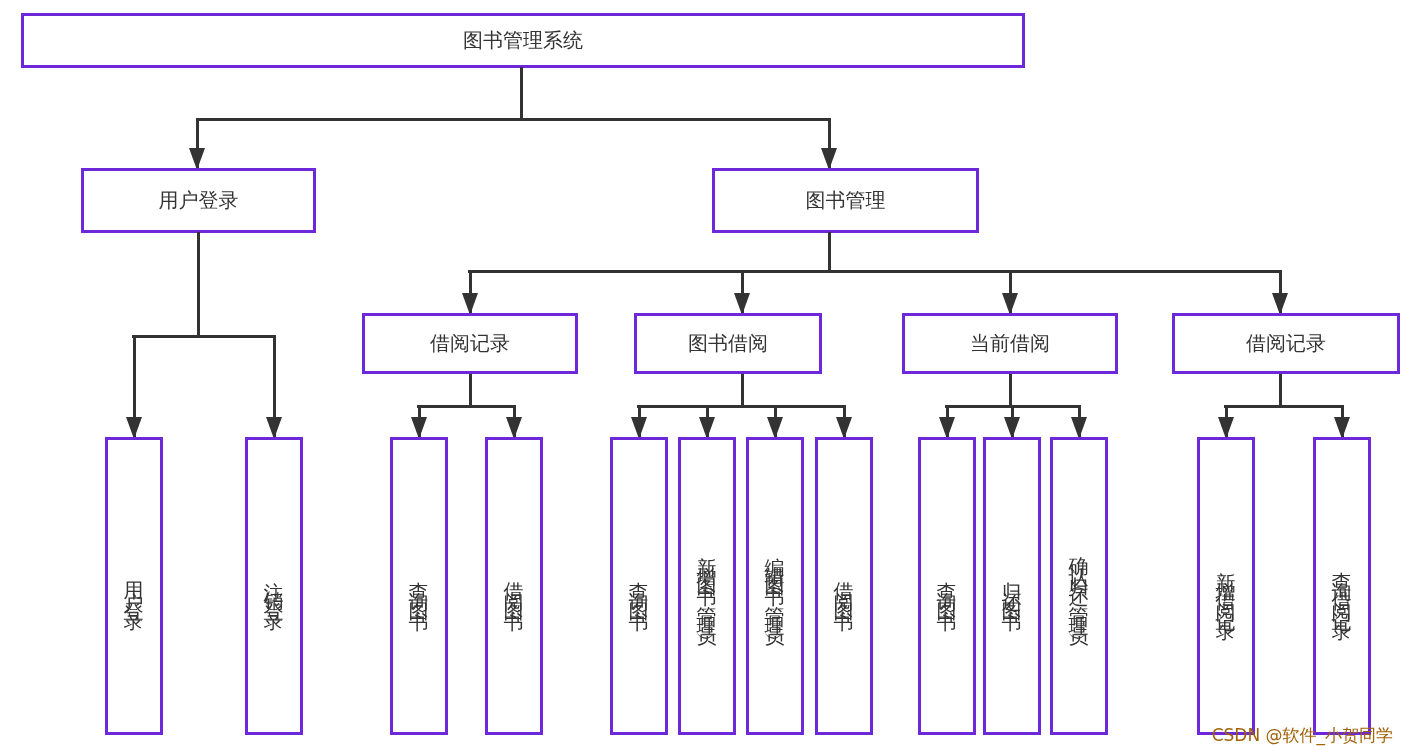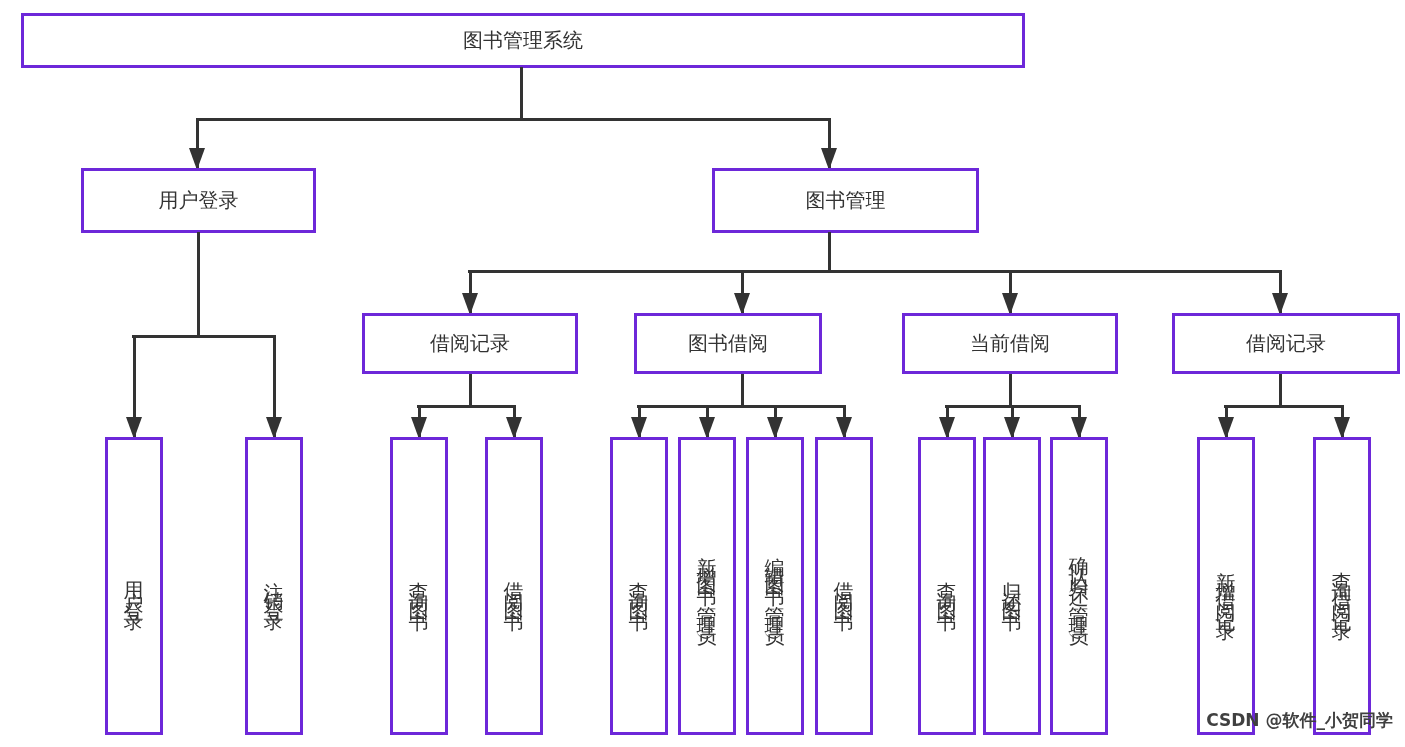--- a/index.html
+++ b/index.html
@@ -16,22 +16,22 @@
     writing-mode:vertical-rl;text-orientation:mixed;
     font-size:20px;letter-spacing:10px;color:#333333;line-height:1;
   }
   .line{position:absolute;background:#333333;}
   .arrow{
     position:absolute;width:0;height:0;
     border-left:8px solid transparent;border-right:8px solid transparent;
     border-top:22px solid #333333;
   }
   .watermark{
-    position:absolute;right:12px;bottom:15px;
-    font-size:17px;color:#404040;white-space:nowrap;font-weight:bold;
+    position:absolute;right:12px;bottom:0;
+    font-size:17px;color:#a16207;white-space:nowrap;
   }
 </style>
 </head>
 <body>
 
 <div class="canvas">
 
   <div class="box" style="left:21px;top:13px;width:1004px;height:55px">
     <span class="hlabel">图书管理系统</span>
   </div>

